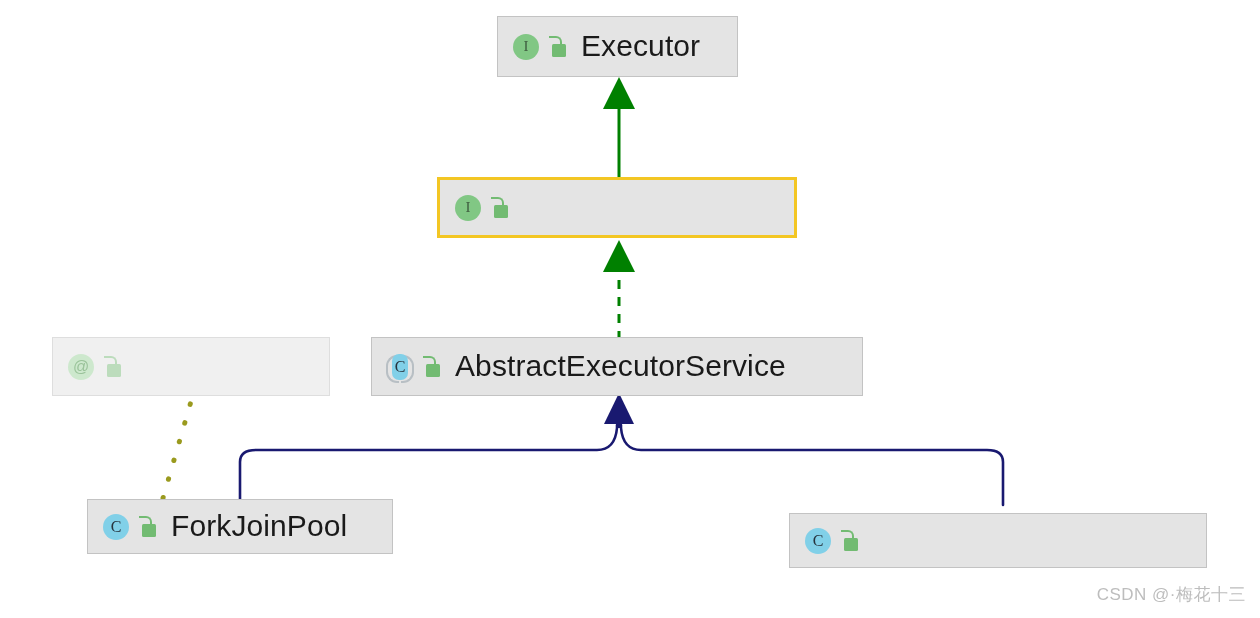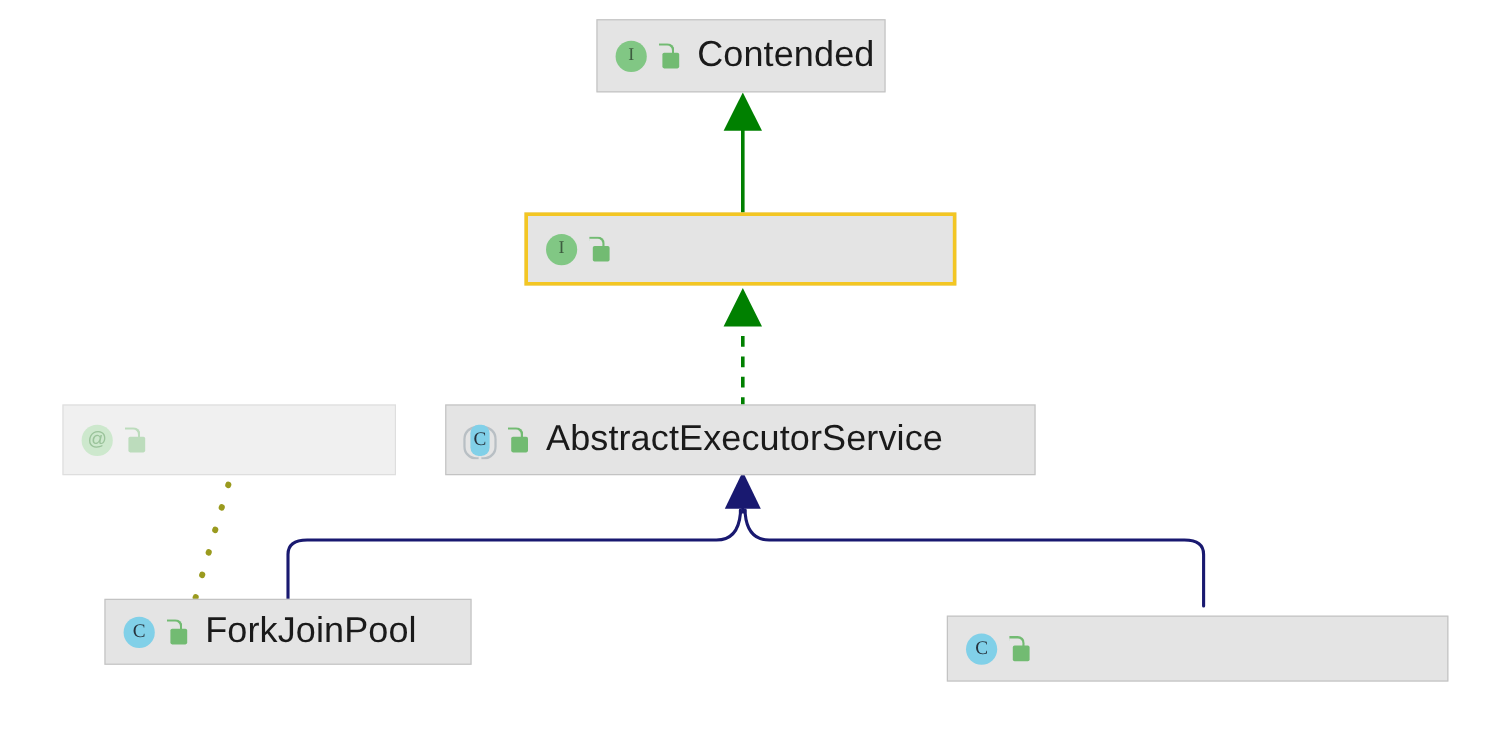--- a/index.html
+++ b/index.html
@@ -241,21 +241,21 @@
     <span class="icon-wrap">
       <span class="type-icon ico-interface">
         <span class="disc"></span>
         <span class="glyph">I</span>
       </span>
       <span class="lock-icon lock">
         <span class="shackle"></span>
         <span class="bodybox"></span>
       </span>
     </span>
-    <span class="label">Contended</span>
+    <span class="label">Executor</span>
   </div>
 
   <div class="node selected" id="n-executor-service" style="left:437px; top:177px; width:360px; height:61px;">
     <span class="icon-wrap">
       <span class="type-icon ico-interface">
         <span class="disc"></span>
         <span class="glyph">I</span>
       </span>
       <span class="lock-icon lock">
         <span class="shackle"></span>
@@ -313,14 +313,15 @@
         <span class="disc"></span>
         <span class="glyph">C</span>
       </span>
       <span class="lock-icon lock">
         <span class="shackle"></span>
         <span class="bodybox"></span>
       </span>
     </span>
   </div>
 
+  <div id="watermark">CSDN @·梅花十三</div>
 
 </div>
 
 </body></html>

